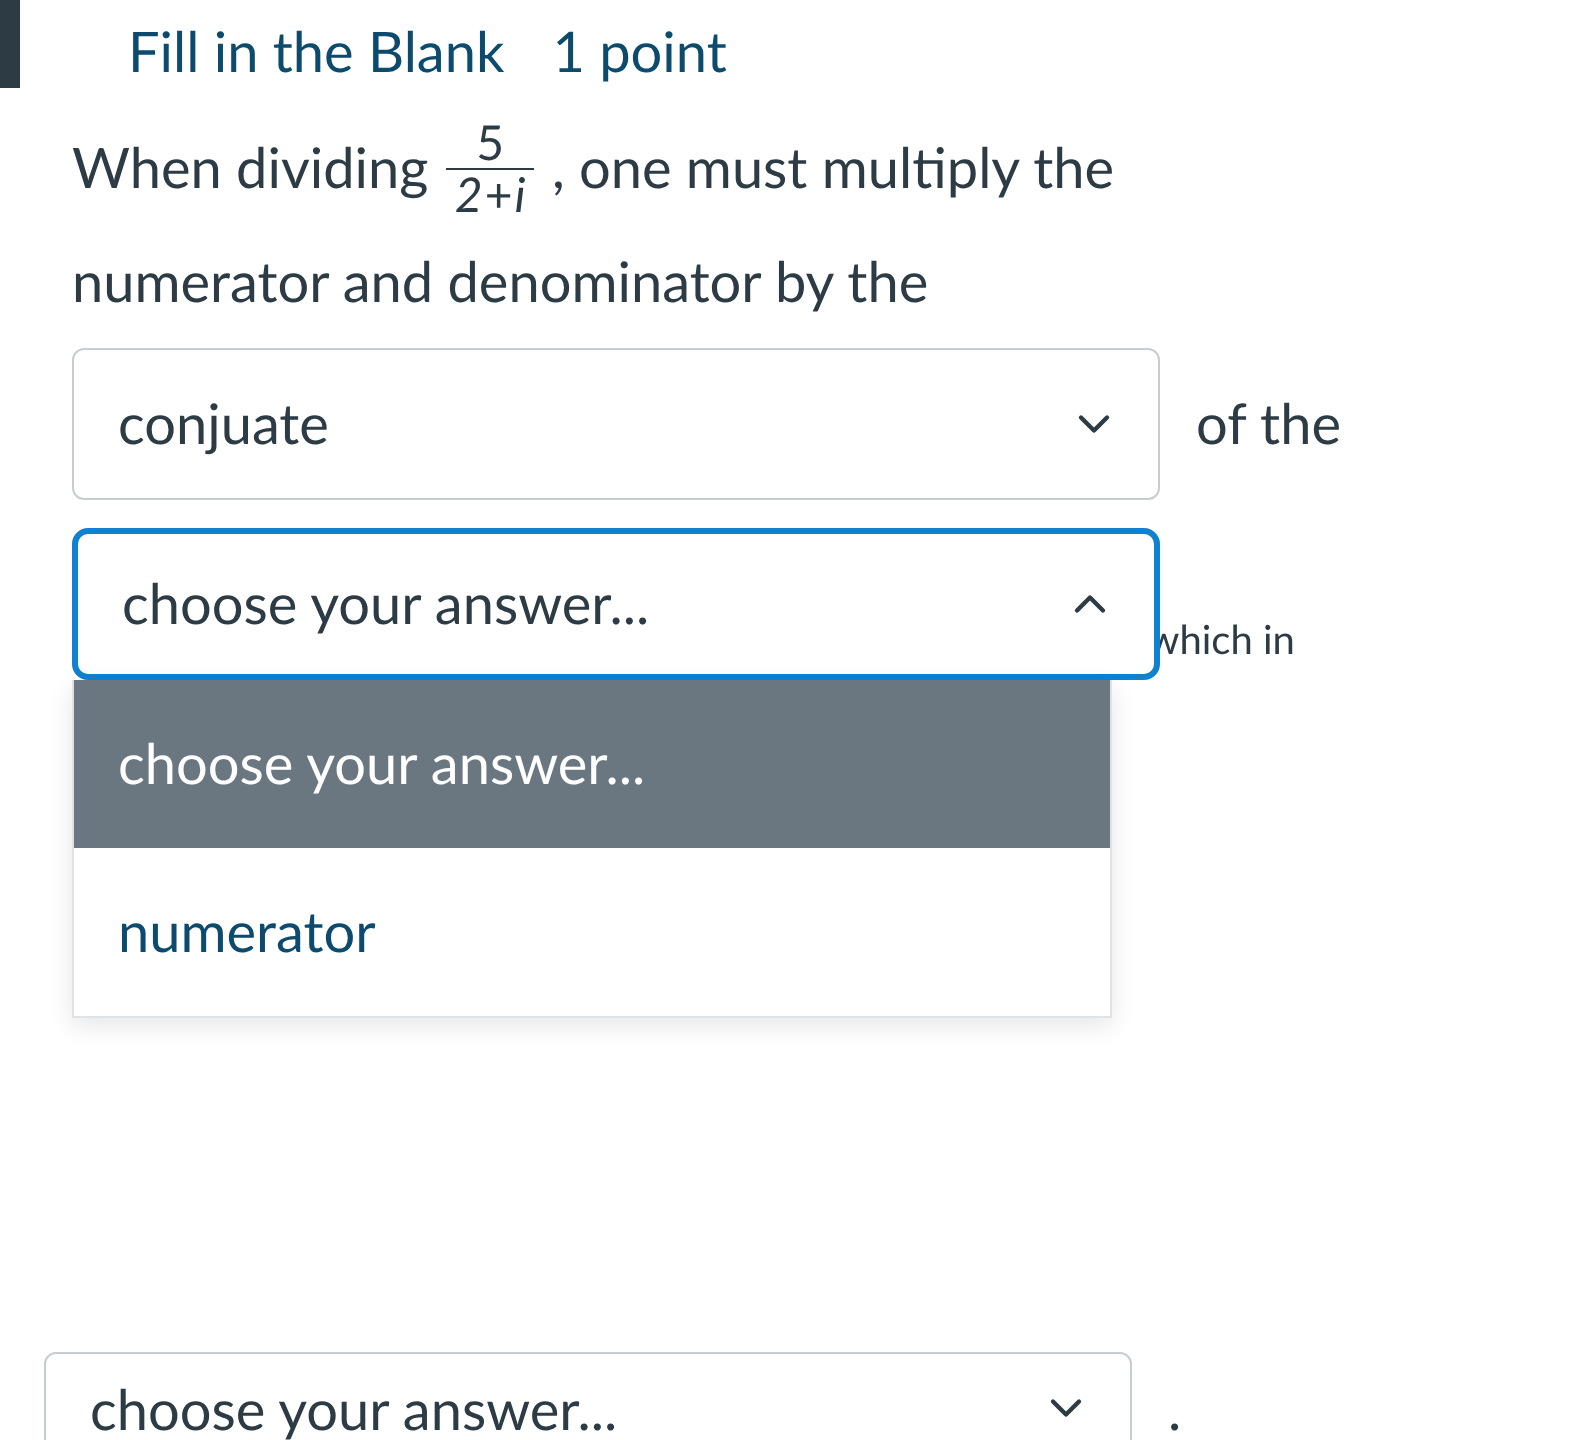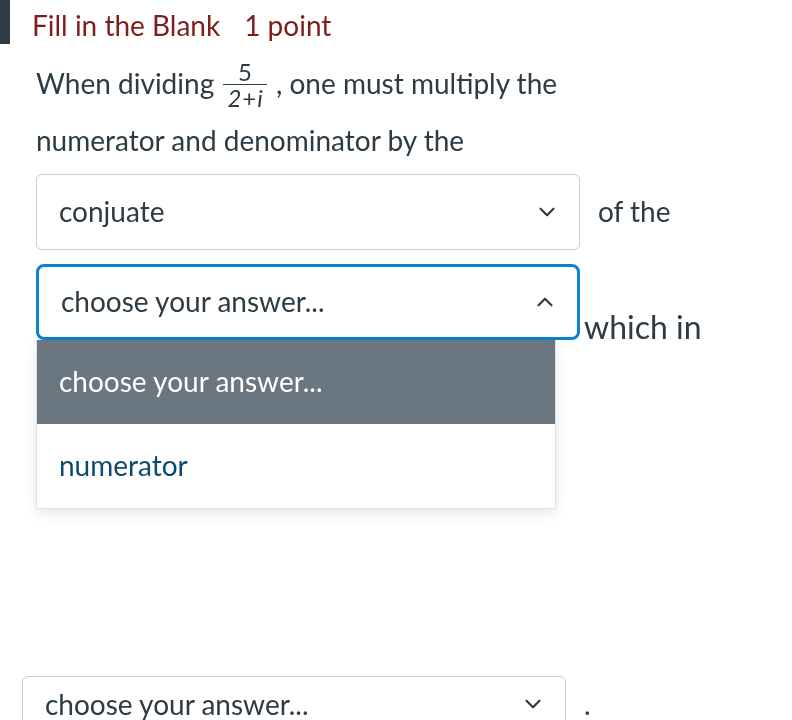--- a/index.html
+++ b/index.html
@@ -10,22 +10,22 @@
       width: 792px;
       height: 720px;
       overflow: hidden;
       position: relative;
       background: #fff;
     }
     .header {
       display: flex;
       align-items: center;
       gap: 24px;
-      padding: 8px 0 18px 32px;
-      color: #7f1d1d;
+      padding: 8px 0 18px 64px;
+      color: #0c4a6e;
       font-size: 28px;
       position: relative;
     }
     .header::before {
       content: "";
       position: absolute;
       left: 0;
       top: 0;
       width: 10px;
       height: 44px;
@@ -105,24 +105,23 @@
       font-size: 28px;
       color: #0c4a6e;
       cursor: pointer;
     }
     .dd-opt.sel {
       background: #6b7780;
       color: #fff;
     }
     .row2-text {
       align-self: center;
-      font-size: 32px;
+      font-size: 20px;
       color: #2d3b45;
       padding-top: 6px;
-      margin-left: 10px;
     }
     .trailing {
       position: absolute;
       display: flex;
       align-items: center;
       gap: 18px;
     }
     .chev svg { display: block; }
   </style>
 </head>

